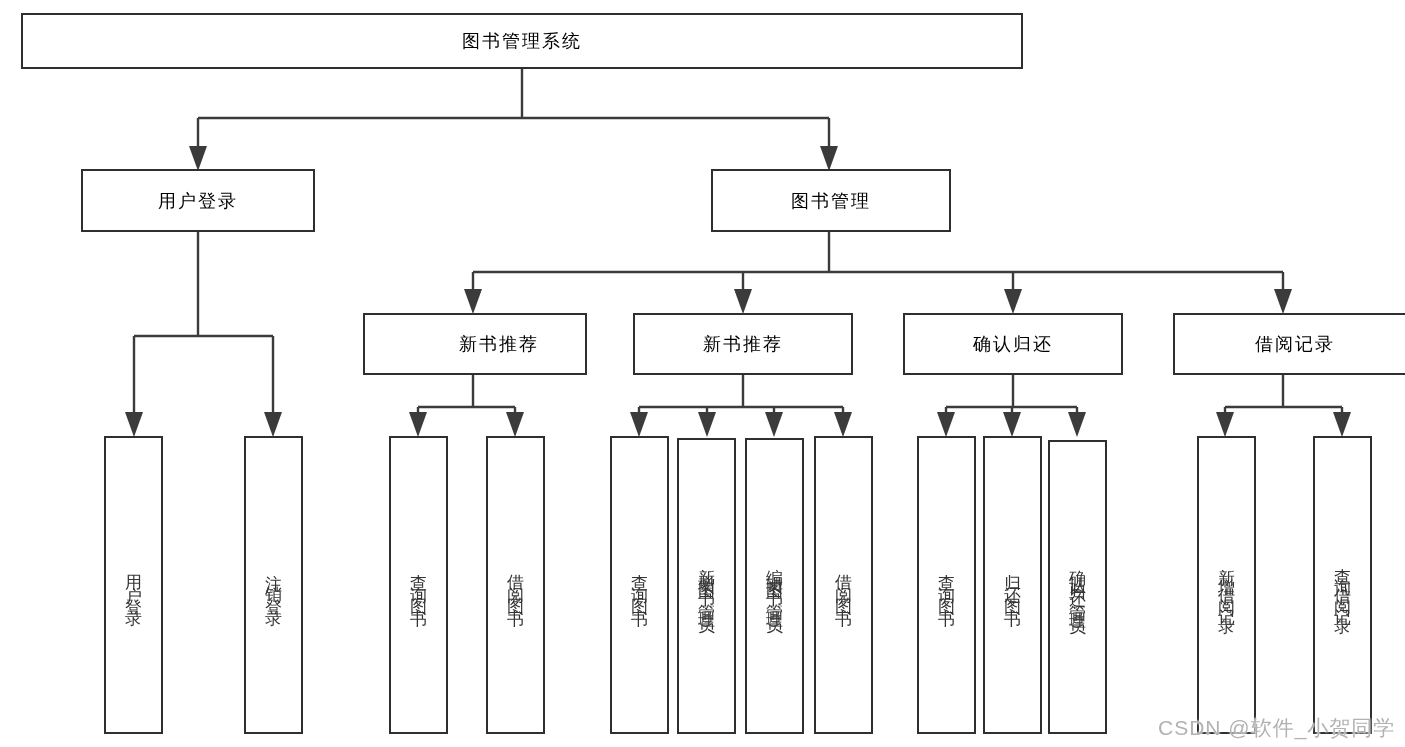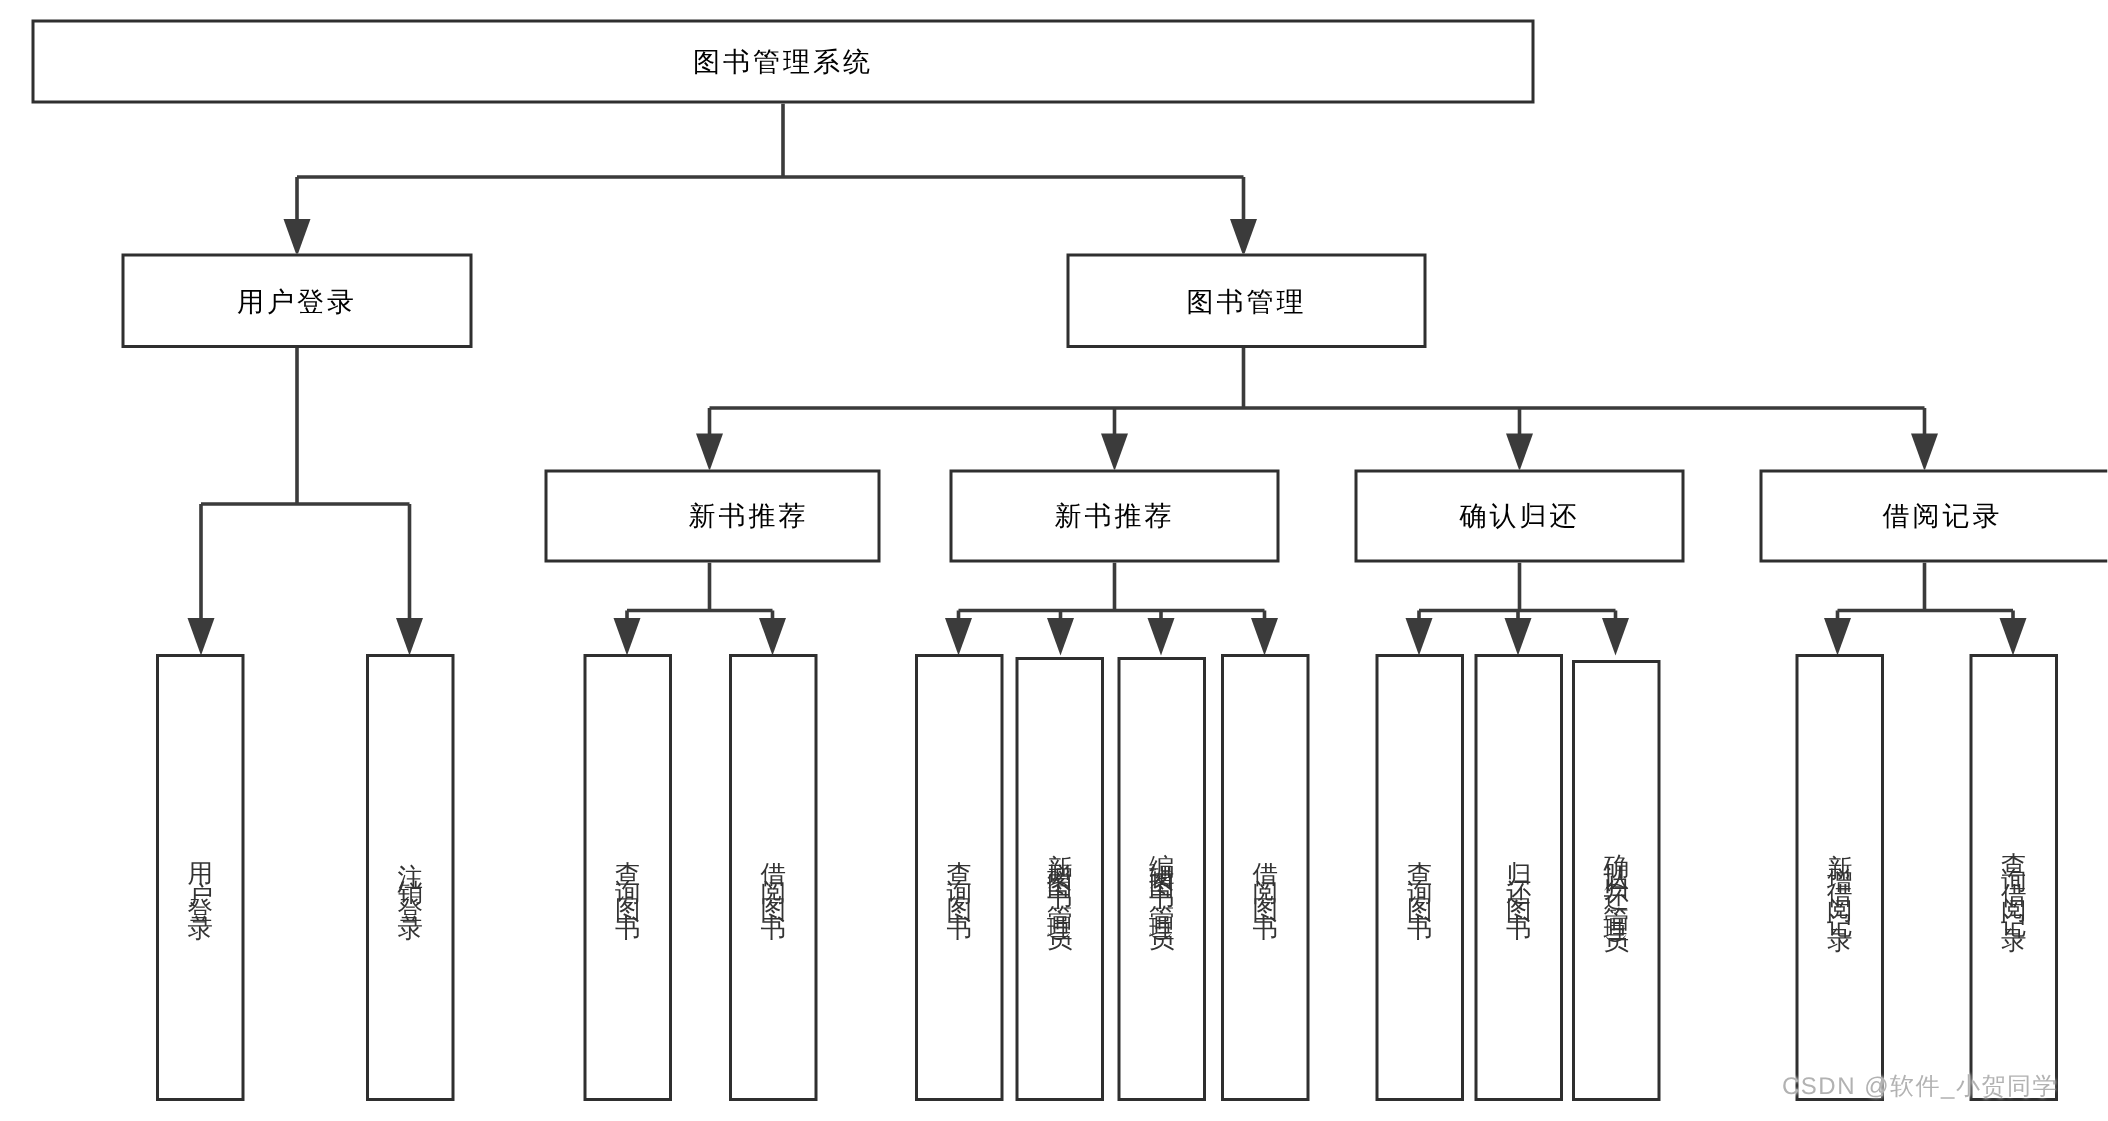--- a/index.html
+++ b/index.html
@@ -46,23 +46,23 @@
     writing-mode: vertical-rl;
     text-orientation: mixed;
     font-size: 17px;
     line-height: 1;
     letter-spacing: 12px;
     color: #333333;
     white-space: nowrap;
   }
   .watermark {
     position: absolute;
-    left: 1188px;
+    left: 1158px;
     top: 714px;
-    font-size: 16px;
+    font-size: 21px;
     letter-spacing: 1px;
     color: #b2b2b2;
     text-shadow: 0 0 3px #ffffff, 0 0 2px #ffffff;
     z-index: 3;
     white-space: nowrap;
   }
 </style>
 </head>
 <body>
 

